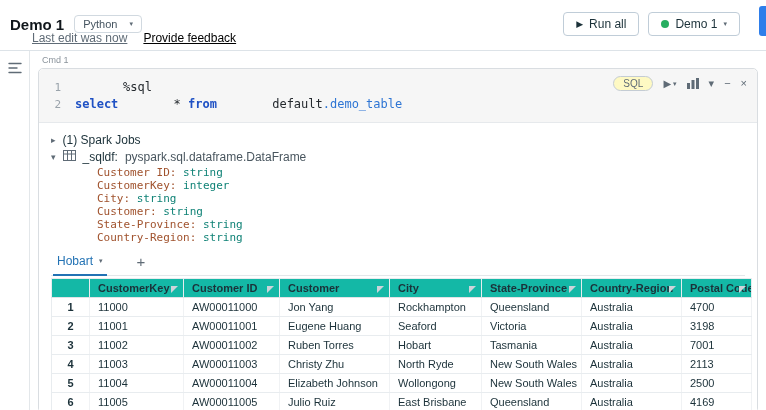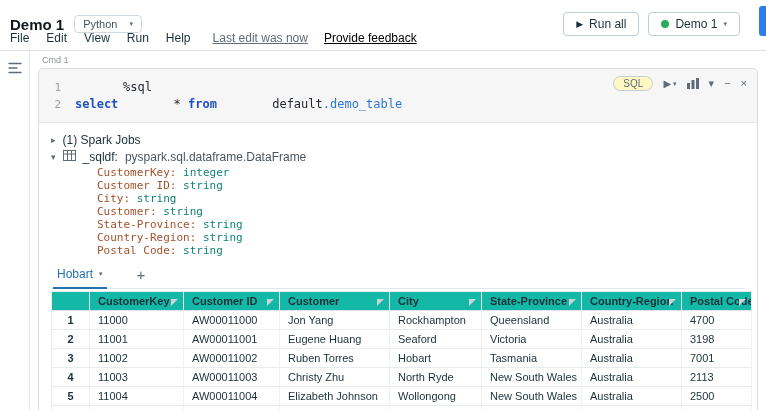--- a/index.html
+++ b/index.html
@@ -95,27 +95,20 @@
       <button class="btn">
         <span class="dot"></span>
         <span>Demo 1</span>
         <span class="chev">▾</span>
       </button>
     </div>
     <div class="blue-edge"></div>
   </div>
 
   <div class="menu-row">
-    <div class="menu-items">
-        <span class="menu-item">File</span>
-        <span class="menu-item">Edit</span>
-        <span class="menu-item">View</span>
-        <span class="menu-item">Run</span>
-        <span class="menu-item">Help</span>
-      </div>
     <a class="link-muted">Last edit was now</a>
     <a class="link-blue">Provide feedback</a>
   </div>
 
   <div class="body-row">
     <div class="gutter">
       <span>
         <svg width="14" height="12" viewBox="0 0 14 12">
           <g stroke="#5f6b76" stroke-width="1.4" stroke-linecap="round">
             <line x1="1" y1="1.5" x2="13" y2="1.5"></line>
@@ -178,27 +171,26 @@
                   <line x1="4.5" y1="0.5" x2="4.5" y2="10.5"></line>
                   <line x1="8.5" y1="0.5" x2="8.5" y2="10.5"></line>
                 </g>
               </svg>
             </span>
             <span class="df-name">_sqldf:</span>
             <span class="df-type">pyspark.sql.dataframe.DataFrame</span>
           </div>
 
           <div class="schema">
+              <div class="schema-line"><span class="schema-name">Customer ID:</span><span class="schema-type"> string</span></div>
               <div class="schema-line"><span class="schema-name">CustomerKey:</span><span class="schema-type"> integer</span></div>
-              <div class="schema-line"><span class="schema-name">Customer ID:</span><span class="schema-type"> string</span></div>
               <div class="schema-line"><span class="schema-name">City:</span><span class="schema-type"> string</span></div>
               <div class="schema-line"><span class="schema-name">Customer:</span><span class="schema-type"> string</span></div>
               <div class="schema-line"><span class="schema-name">State-Province:</span><span class="schema-type"> string</span></div>
               <div class="schema-line"><span class="schema-name">Country-Region:</span><span class="schema-type"> string</span></div>
-              <div class="schema-line"><span class="schema-name">Postal Code:</span><span class="schema-type"> string</span></div>
             </div>
 
           <div class="tabs">
             <span class="tab-active">
               <span>Hobart</span>
               <span class="chev">▾</span>
             </span>
             <span class="add-tab">+</span>
           </div>
 

